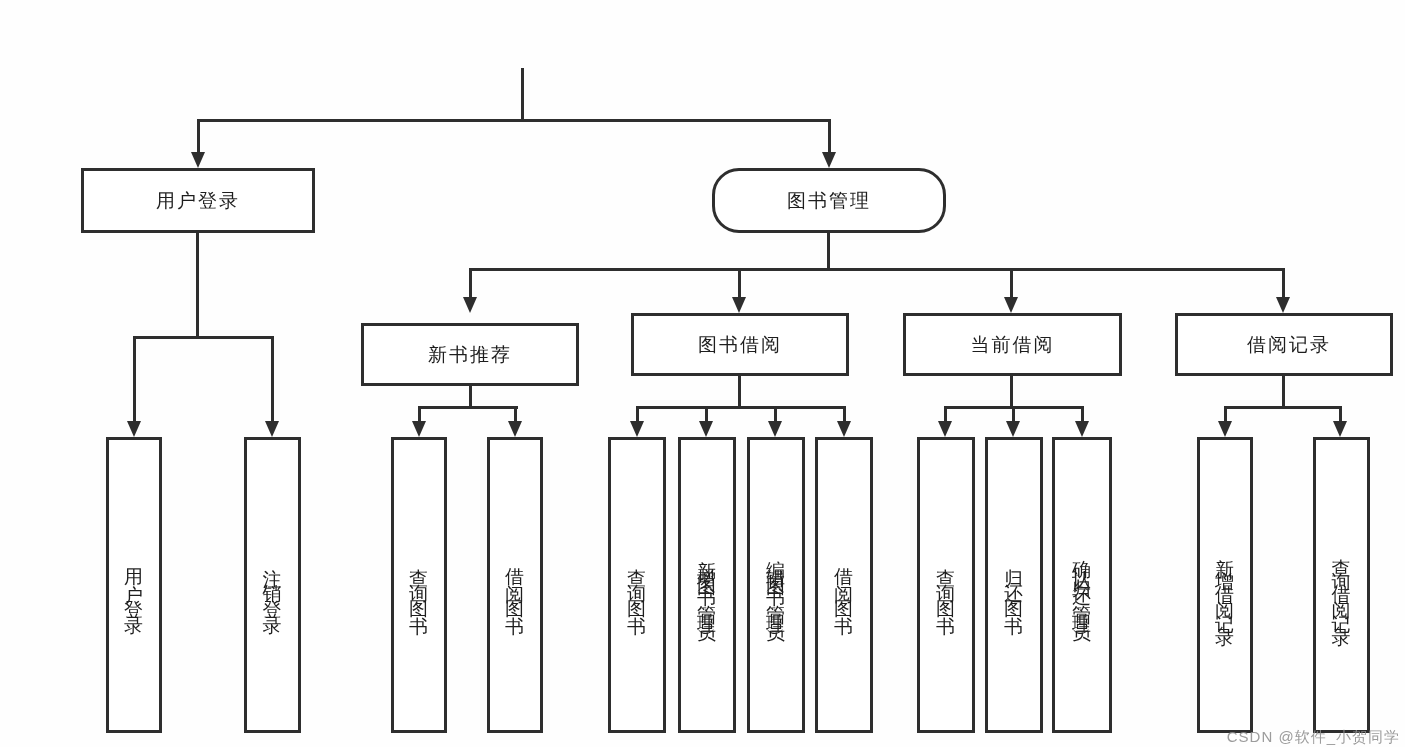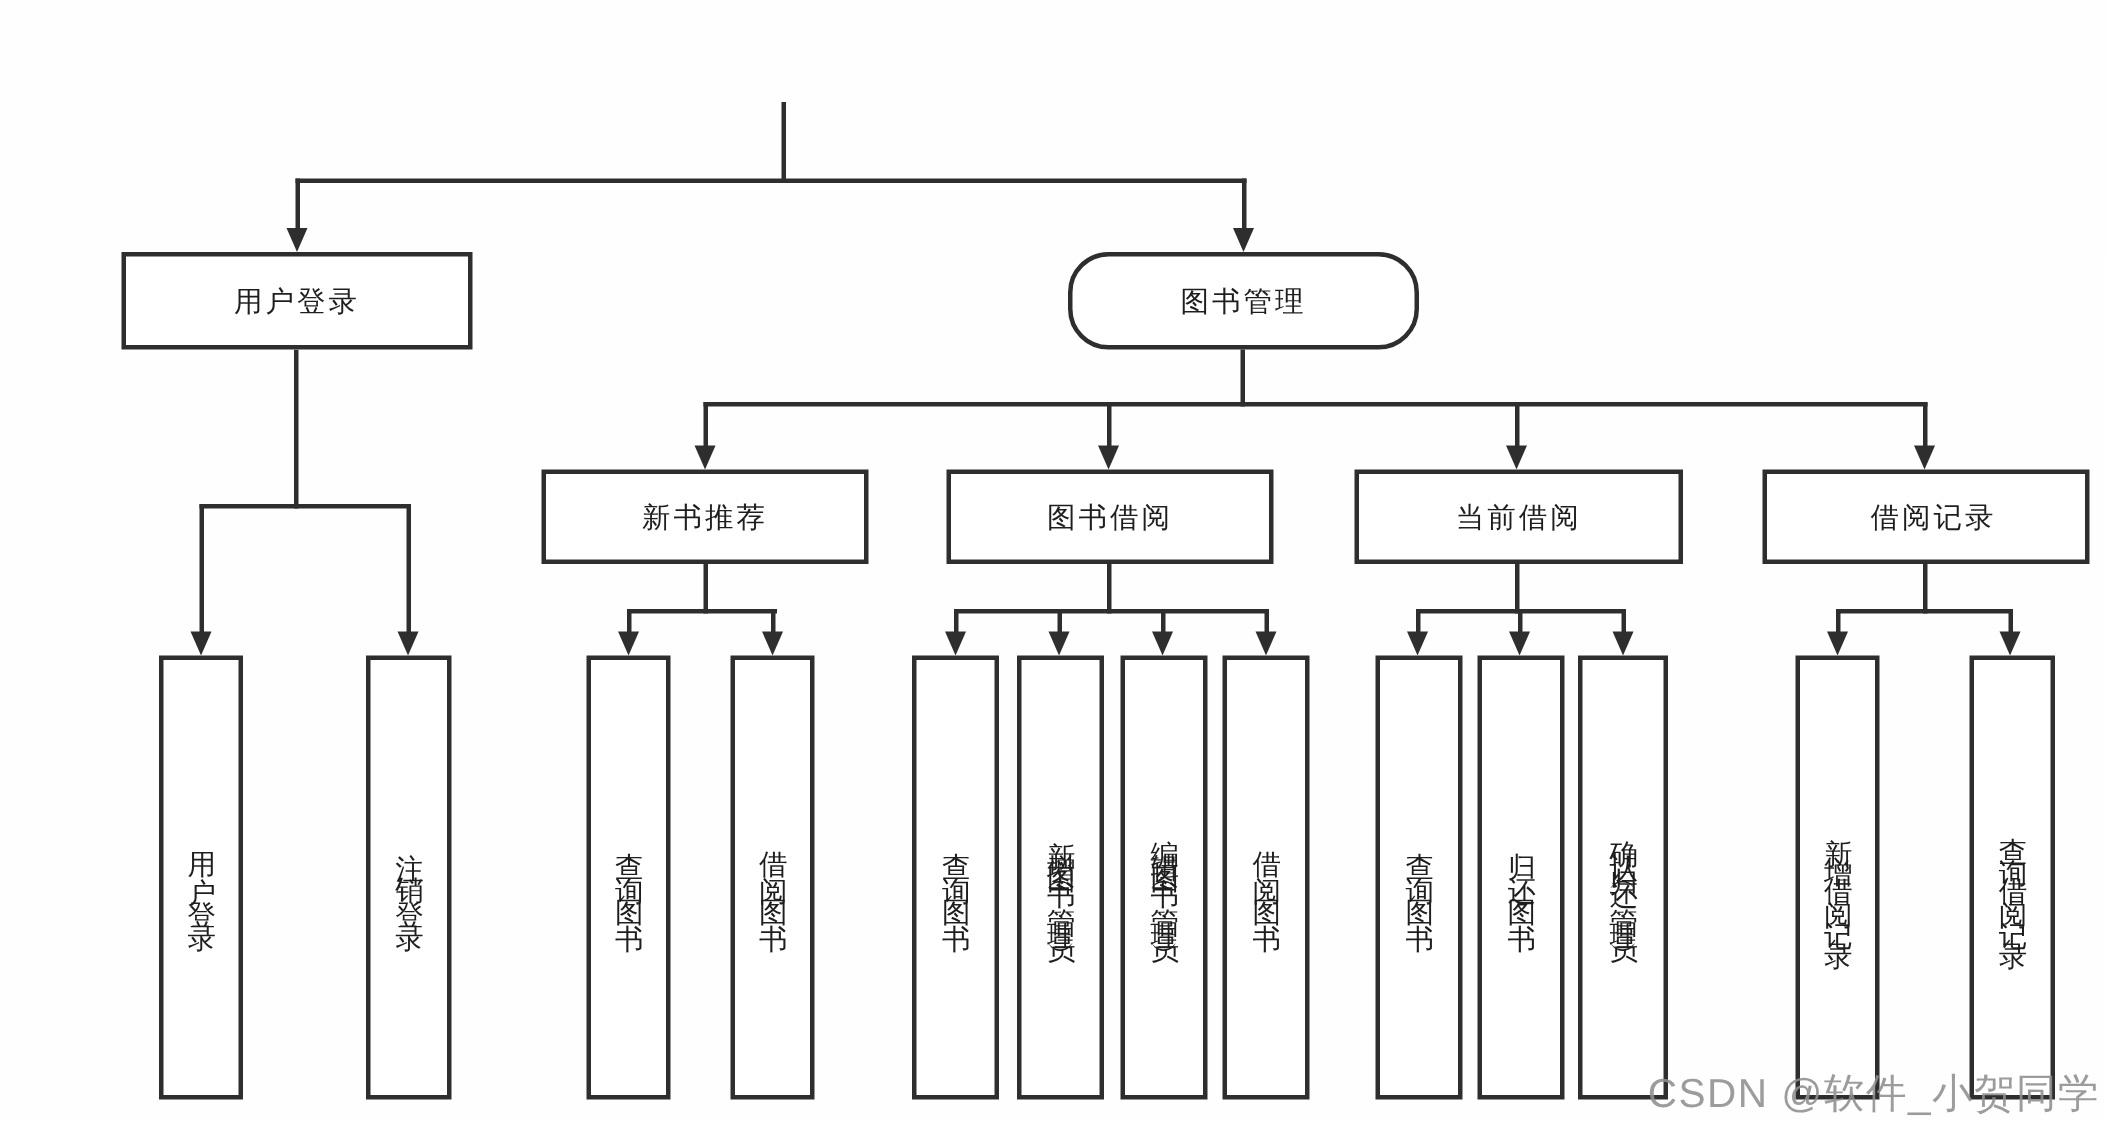--- a/index.html
+++ b/index.html
@@ -42,21 +42,21 @@
   .vline{position:absolute;width:3px;background:#2e2e2e;z-index:1;}
   .hline{position:absolute;height:3px;background:#2e2e2e;z-index:1;}
   .arrowhead{
     position:absolute;width:0;height:0;z-index:1;
     border-left:7px solid transparent;
     border-right:7px solid transparent;
     border-top:16px solid #2e2e2e;
   }
   .watermark{
     position:absolute;right:5px;bottom:0px;
-    font-size:27px;color:#8f8f8f;opacity:.88;
+    font-size:15px;color:#8f8f8f;opacity:.88;
     letter-spacing:1px;z-index:6;
   }
 </style>
 </head>
 <body>
 
 <div id="canvas">
 
   <div class="vline" style="left:521px;top:68px;height:53px;"></div>
   <div class="hline" style="left:197px;top:119px;width:634px;"></div>
@@ -118,21 +118,21 @@
   <div class="arrowhead" style="left:1333px;top:421px;"></div>
 
 
   <div class="box" style="left:81px;top:168px;width:234px;height:65px;">
     <span>用户登录</span>
   </div>
   <div class="box" style="left:712px;top:168px;width:234px;height:65px;border-radius:27px;">
     <span>图书管理</span>
   </div>
 
-  <div class="box" style="left:361px;top:313px;width:218px;height:63px;">
+  <div class="box" style="left:361px;top:323px;width:218px;height:63px;">
     <span>新书推荐</span>
   </div>
   <div class="box" style="left:903px;top:313px;width:219px;height:63px;">
     <span>当前借阅</span>
   </div>
   <div class="box" style="left:631px;top:313px;width:218px;height:63px;">
     <span>图书借阅</span>
   </div>
   <div class="box" style="left:1175px;top:313px;width:218px;height:63px;padding-left:10px;">
     <span>借阅记录</span>

